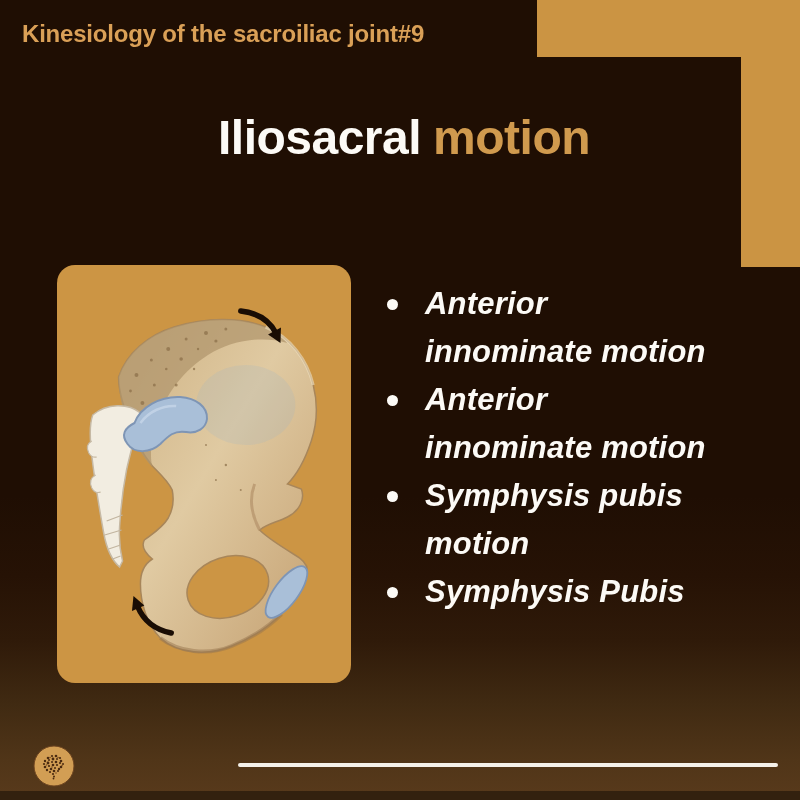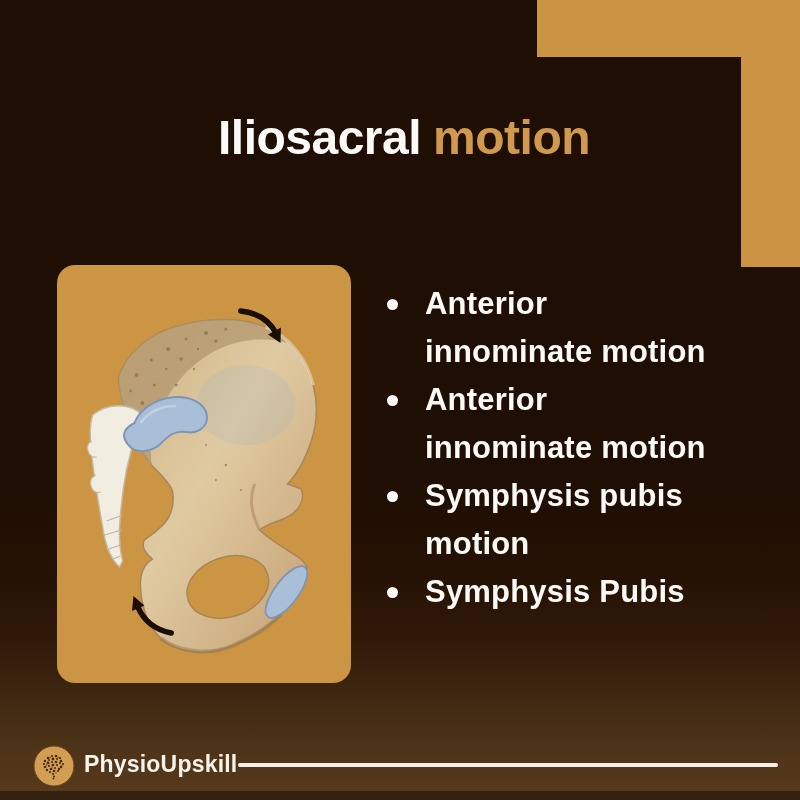--- a/index.html
+++ b/index.html
@@ -33,38 +33,39 @@
   
   .bullets{
     position:absolute;left:385px;top:280px;width:400px;margin:0;padding:0;list-style:none;
     color:#fcfaf6;font-size:31px;font-weight:700;line-height:48px;letter-spacing:0.2px;
   }
   .bullets li{position:relative;padding-left:40px;}
   .bullets li::before{
     content:"";position:absolute;left:2px;top:19px;width:11px;height:11px;
     border-radius:50%;background:#fcfaf6;
   }
-  .bullets .line{display:block;white-space:nowrap;}
+  .bullets .line{display:block;white-space:nowrap;font-style:italic;}
   
   .logo{position:absolute;left:33px;top:745px;width:42px;height:42px;}
   .brand{
     position:absolute;left:84px;top:751px;
     font-size:23px;font-weight:700;color:#f7f3ec;letter-spacing:0.2px;
   }
   .rule{position:absolute;left:238px;top:763px;width:540px;height:4px;background:#f5f1ea;border-radius:2px;}
   .bottom-strip{position:absolute;left:0;top:791px;width:800px;height:9px;background:#33210f;}
 </style>
 </head>
 <body>
 
 <div class="canvas">
 
   <div class="decor-h"></div>
   <div class="decor-v"></div>
 
+  <div class="header">Kinesiology of the sacroiliac joint#9</div>
 
   <h1 class="title"><span>Iliosacral</span><span class="accent">motion</span></h1>
 
   <div class="figure-panel">
     <svg viewBox="0 0 296 418" preserveAspectRatio="none">
       <defs>
         <linearGradient id="boneg" x1="0" y1="0" x2="1" y2="1">
           <stop offset="0" stop-color="#cdb183"></stop>
           <stop offset="0.45" stop-color="#e0caa2"></stop>
           <stop offset="1" stop-color="#c4a071"></stop>
@@ -221,17 +222,16 @@
       <g fill="#7a4e22">
         <circle cx="17" cy="12.5" r="0.8"></circle>
           <circle cx="25" cy="12.5" r="0.8"></circle>
           <circle cx="13.5" cy="20" r="0.8"></circle>
         <circle cx="29" cy="20.5" r="0.8"></circle>
           <circle cx="19" cy="22" r="0.8"></circle>
           <circle cx="23" cy="28" r="0.8"></circle>
       </g>
     </svg>
   </div>
-  <span class="brand">PhysioUpskill</span>
   <div class="rule"></div>
   <div class="bottom-strip"></div>
 
 </div>
 
 </body></html>

